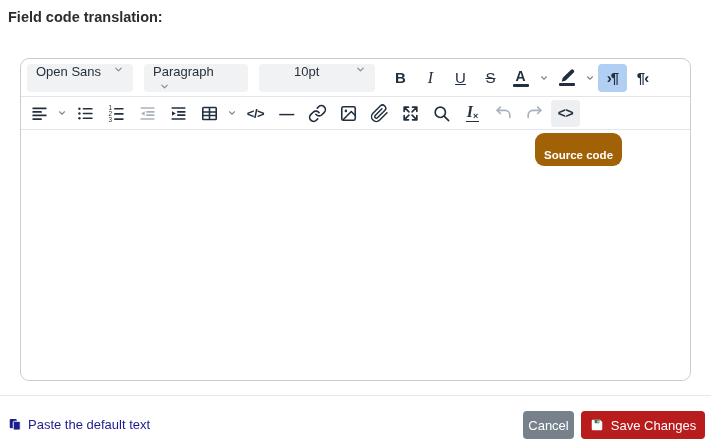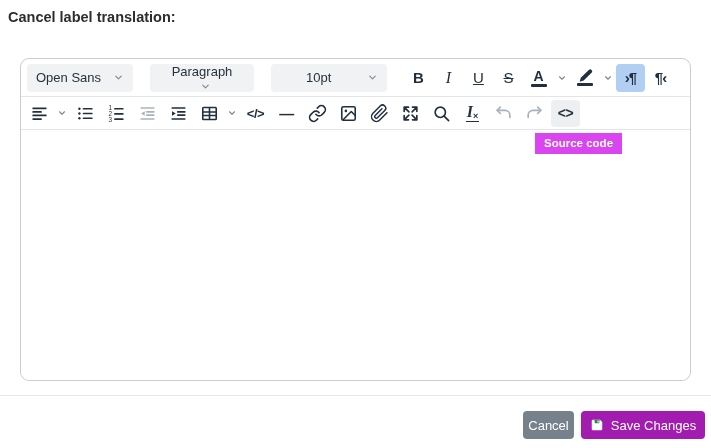--- a/index.html
+++ b/index.html
@@ -13,23 +13,23 @@
   .editor { position:absolute; left:20px; top:58px; width:671px; height:323px;
     border:1px solid #c9ccd1; border-radius:9px; background:#fff;
     display:flex; flex-direction:column; overflow:visible; }
 
   .trow1 { display:flex; align-items:center; height:38px; padding:0 6px;
     border-bottom:1px solid #e3e5e9; gap:1px; }
   .trow2 { display:flex; align-items:center; height:33px; padding:0 4px;
     border-bottom:1px solid #e3e5e9; gap:2px; }
   .content { flex:1; background:#fff; border-radius:0 0 9px 9px; }
 
-  .tsel { display:inline-flex; align-items:center; justify-content:space-between;
+  .tsel { display:inline-flex; justify-content:space-between;
     height:28px; background:#f0f2f4; border-radius:4px; padding:0 9px;
-    color:#26313c; font-size:13px; margin-right:16px; cursor:pointer; }
+    color:#26313c; font-size:13px; margin-right:10px; cursor:pointer; }
   .tsel .chev { margin-left:6px; display:flex; }
   .w-font { width:106px; } .w-block { width:104px;flex-direction:column; } .w-size { width:116px;padding-left:35px; }
 
   .tbtn { min-width:29px; height:28px; display:inline-flex; align-items:center;
     justify-content:center; color:#222f3e; font-size:15px; border-radius:4px; cursor:pointer; }
   .tbtn.bold { font-weight:800; }
   .tbtn.ital { font-style:italic; font-family:"Liberation Serif","DejaVu Serif",serif; font-size:16px; }
   .tbtn.unders span { text-decoration:underline; }
   .tbtn.strike span { text-decoration:line-through; }
   .colorwrap { display:inline-flex; flex-direction:column; align-items:center; line-height:1; }
@@ -45,38 +45,38 @@
   .ibtn.disabled svg { stroke:#a9b2bb; }
   .ibtn.disabled svg .fillpart { fill:#a9b2bb; }
   .ibtn svg .fillpart { fill:#222f3e; stroke:none; }
   .ibtn.txt { font-size:13px; font-weight:700; letter-spacing:-0.5px; }
   .ibtn.hovered { background:#edeff1; }
   .combo { display:inline-flex; align-items:center; }
   .clearfmt { font-family:"Liberation Serif","DejaVu Serif",serif; font-style:italic;
     font-size:16px; font-weight:600; border-bottom:1.5px solid #222f3e; line-height:1.05; padding:0 1px;}
   .clearfmt .sub { font-size:9px; font-style:normal; vertical-align:-2px; font-family:"Liberation Sans",sans-serif;}
 
-  .tooltip { position:absolute; left:514px; top:74px; background:#d946ef; color:#fff;
-    font-size:11.5px; font-weight:bold; padding:4px 9px 5px; border-radius:0; white-space:nowrap; z-index:5; }
+  .tooltip { position:absolute; left:514px; top:74px; background:#a16207; color:#fff;
+    font-size:11.5px; font-weight:bold; padding:16px 9px 5px; border-radius:9px; white-space:nowrap; z-index:5; }
 
   .footer-divider { position:absolute; left:0; top:395px; width:711px; height:0; border-top:1px solid #e5e7e9; }
 
   .paste-link { position:absolute; left:8px; top:417px; display:flex; align-items:center; gap:6px;
     color:#1c1d8c; font-size:13px; cursor:pointer; }
   .btn { position:absolute; top:411px; height:28px; border-radius:4px; color:#fff; font-size:13px;
     display:flex; align-items:center; justify-content:center; cursor:pointer; border:none; }
   .btn-cancel { left:523px; width:51px; background:#76818c; }
-  .btn-save { left:581px; width:124px; background:#a21caf; gap:7px; }
+  .btn-save { left:581px; width:124px; background:#b91c1c; gap:7px; }
 </style>
 </head>
 <body>
 
 <div class="stage">
 
-  <div class="page-title">Cancel label translation:</div>
+  <div class="page-title">Field code translation:</div>
 
   <div class="editor">
 
     <div class="trow1">
       <div class="tsel w-font">
         <span>Open Sans</span>
         <span class="chev">
           <svg width="11" height="11" viewBox="0 0 24 24" fill="none" stroke="#7d8893" stroke-width="2.4" stroke-linecap="round" stroke-linejoin="round">
               <path d="M6 9l6 6 6-6"></path>
             </svg>
@@ -241,20 +241,27 @@
       <div class="ibtn txt hovered" style="font-size:14px">&lt;&gt;</div>
     </div>
 
     <div class="tooltip">Source code</div>
 
     <div class="content"></div>
   </div>
 
   <div class="footer-divider"></div>
 
+  <div class="paste-link">
+    <svg width="14" height="15" viewBox="0 0 24 24">
+      <rect x="3" y="2.5" width="12" height="16" rx="2" fill="#1c1d8c"></rect>
+      <rect x="9" y="6.5" width="12" height="15" rx="2" fill="#1c1d8c" stroke="#ffffff" stroke-width="1.6"></rect>
+    </svg>
+    <span>Paste the default text</span>
+  </div>
 
   <button class="btn btn-cancel">Cancel</button>
 
   <button class="btn btn-save">
     <svg width="14" height="14" viewBox="0 0 24 24">
       <path fill="#ffffff" d="M3 5a2 2 0 0 1 2-2h12l4 4v12a2 2 0 0 1-2 2H5a2 2 0 0 1-2-2z"></path>
       <rect x="8" y="3" width="8" height="6" rx="0.8" fill="#2b8254"></rect>
       <rect x="12.7" y="4.2" width="2.2" height="3.6" rx="0.6" fill="#ffffff"></rect>
     </svg>
     <span>Save Changes</span>

